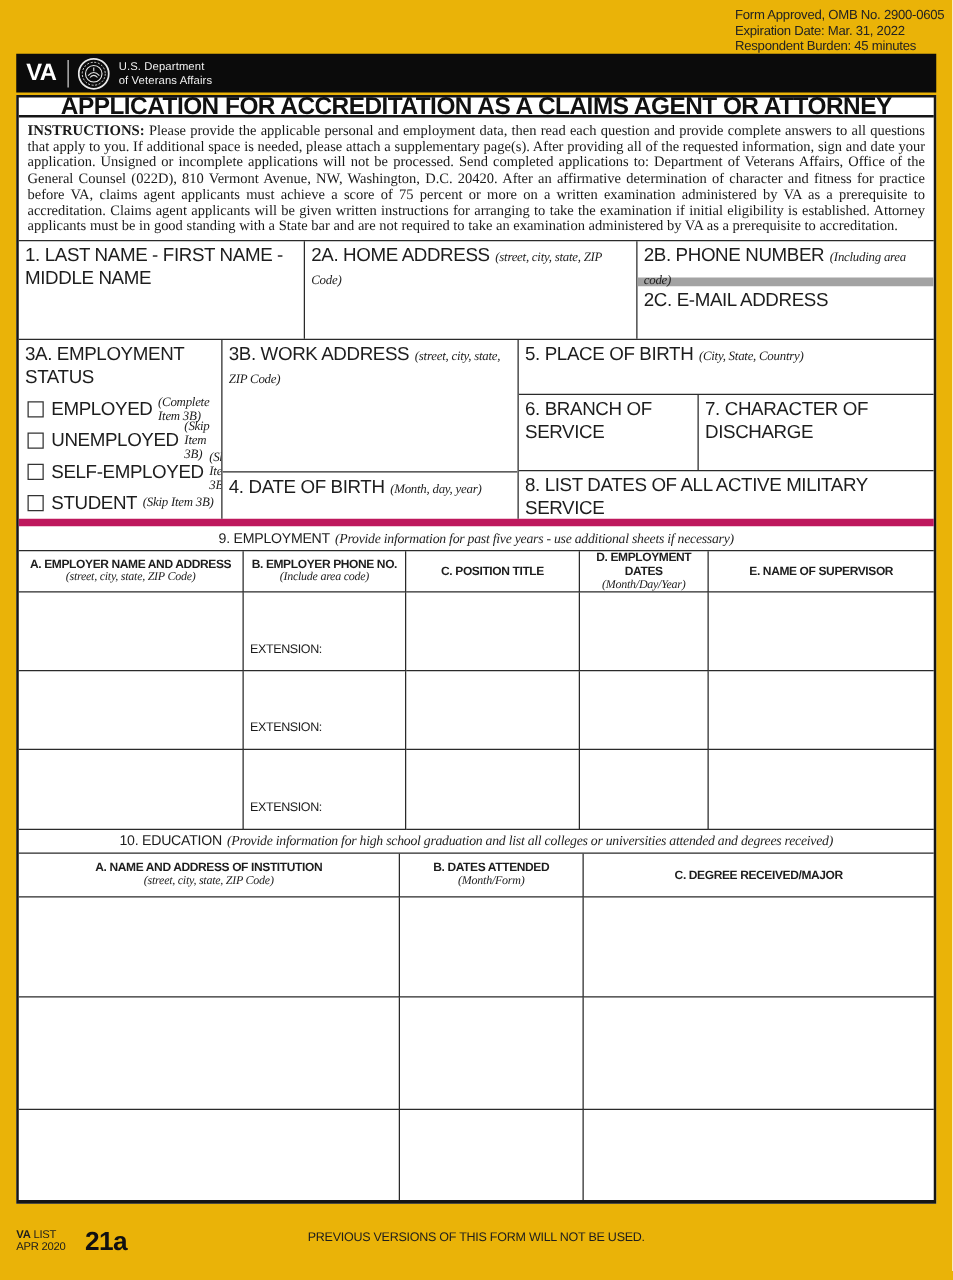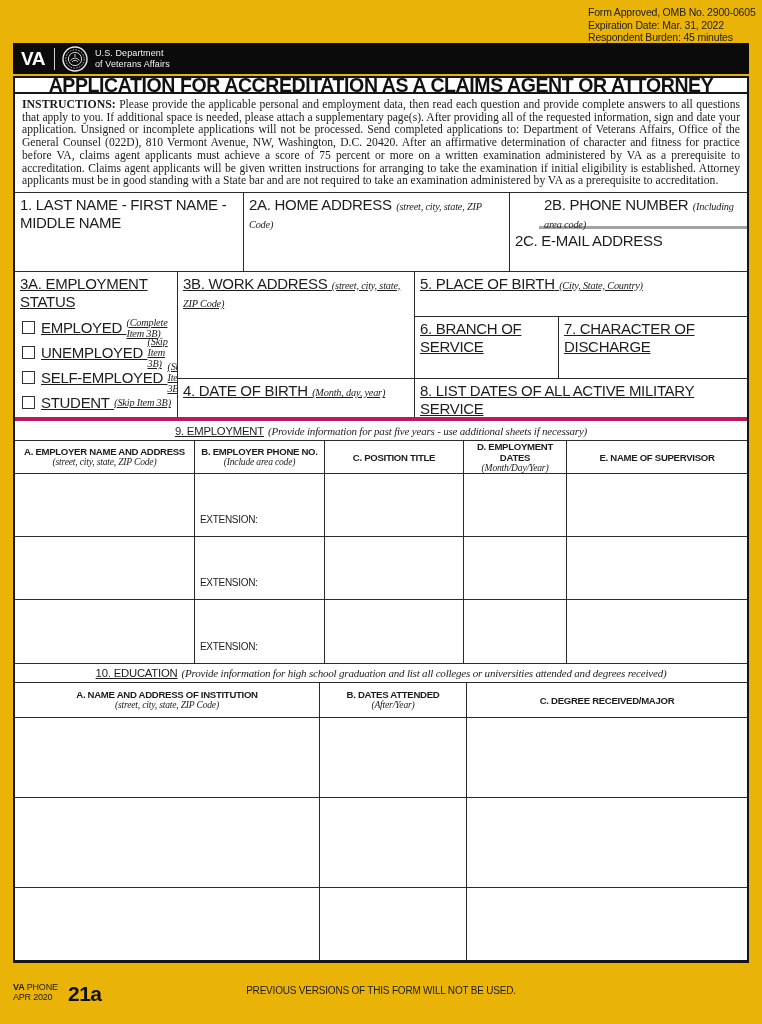--- a/index.html
+++ b/index.html
@@ -59,42 +59,42 @@
   .c { border-right: 1px solid #2a2a2a; padding: 3px 5px; overflow: hidden; }
   .c.last { border-right: none; }
 
   .lbl { font-size: 15px; letter-spacing: -0.3px; color: #1d1d1d; }
   .hint { font-family: "Liberation Serif", serif; font-style: italic; font-size: 10.3px; letter-spacing: -0.2px; }
 
   
   .row-a { display: grid; grid-template-columns: 229px 266px 1fr; height: 79px; border-bottom: 1px solid #2a2a2a; }
   .stack { display: flex; flex-direction: column; padding: 0; }
   .sub { padding: 3px 5px; }
-  .sub-2b { height: 36px; border-bottom: 3px solid #a3a3a3; margin-left: 29px; }
+  .sub-2b { height: 36px; border-bottom: 7px solid #a3a3a3; }
   .sub-2c { height: 42px; }
 
   
-  .row-b { display: grid; grid-template-columns: 163px 237px 1fr; height: 149px; border-bottom: 4px solid #be185d; text-decoration: underline; }
+  .row-b { display: grid; grid-template-columns: 163px 237px 1fr; height: 149px; border-bottom: 6px solid #be185d; }
   .opts { padding: 10px 0 0 7px; }
   .opt { display: flex; align-items: center; margin-bottom: 12px; height: 13px; }
   .cb { width: 13px; height: 13px; border: 1.4px solid #333; background: #fff; margin-right: 6px; flex: 0 0 auto; }
   .opt .lbl { white-space: nowrap; }
   .sub-3b { height: 109px; border-bottom: 1px solid #2a2a2a; }
   .sub-4  { height: 38px; }
   .sub-5  { height: 46px; border-bottom: 1px solid #2a2a2a; }
   .row-67 { height: 63px; border-bottom: 1px solid #2a2a2a; display: grid; grid-template-columns: 144px 1fr; padding: 0; }
   .sub-8  { height: 38px; }
 
   
   .sec-title-row {
     border-bottom: 1px solid #2a2a2a;
     display: flex; align-items: center; justify-content: center; gap: 4px;
     white-space: nowrap;
   }
-  .sec-title-row .st { font-size: 11.3px; letter-spacing: -0.2px; text-decoration: underline; }
+  .sec-title-row .st { font-size: 11.3px; letter-spacing: -0.2px; }
   .sec-title-row .hint { font-size: 11px; }
   .emp-title { height: 20px; }
   .edu-title { height: 19px; }
 
   
   .emp-table { display: grid; grid-template-columns: 180px 130px 139px 103px 1fr; grid-template-rows: 33px 63px 63px 64px; }
   .th {
     display: flex; flex-direction: column; align-items: center; justify-content: center;
     text-align: center; padding: 1px 2px;
     border-right: 1px solid #2a2a2a; border-bottom: 1px solid #2a2a2a;
@@ -287,21 +287,21 @@
         <span class="hint">(Provide information for high school graduation and list all colleges or universities attended and degrees received)</span>
       </div>
 
       <div class="edu-table">
         <div class="th">
           <span class="lbl">A. NAME AND ADDRESS OF INSTITUTION</span>
           <span class="hint">(street, city, state, ZIP Code)</span>
         </div>
         <div class="th">
           <span class="lbl">B. DATES ATTENDED</span>
-          <span class="hint">(After/Year)</span>
+          <span class="hint">(Month/Form)</span>
         </div>
         <div class="th last">
           <span class="lbl">C. DEGREE RECEIVED/MAJOR</span>
         </div>
 
         <div class="td"></div>
         <div class="td"></div>
         <div class="td last"></div>
 
         <div class="td"></div>
@@ -311,20 +311,20 @@
         <div class="td rlast"></div>
         <div class="td rlast"></div>
         <div class="td last rlast"></div>
       </div>
 
     </div>
   </div>
 
   <div class="footer">
     <div class="form-id">
-      <div><b>VA</b><span> PHONE</span></div>
+      <div><b>VA</b><span> LIST</span></div>
       <div>APR 2020</div>
     </div>
     <div class="form-number">21a</div>
     <div class="notice">PREVIOUS VERSIONS OF THIS FORM WILL NOT BE USED.</div>
   </div>
 
 </div>
 
 </body></html>

